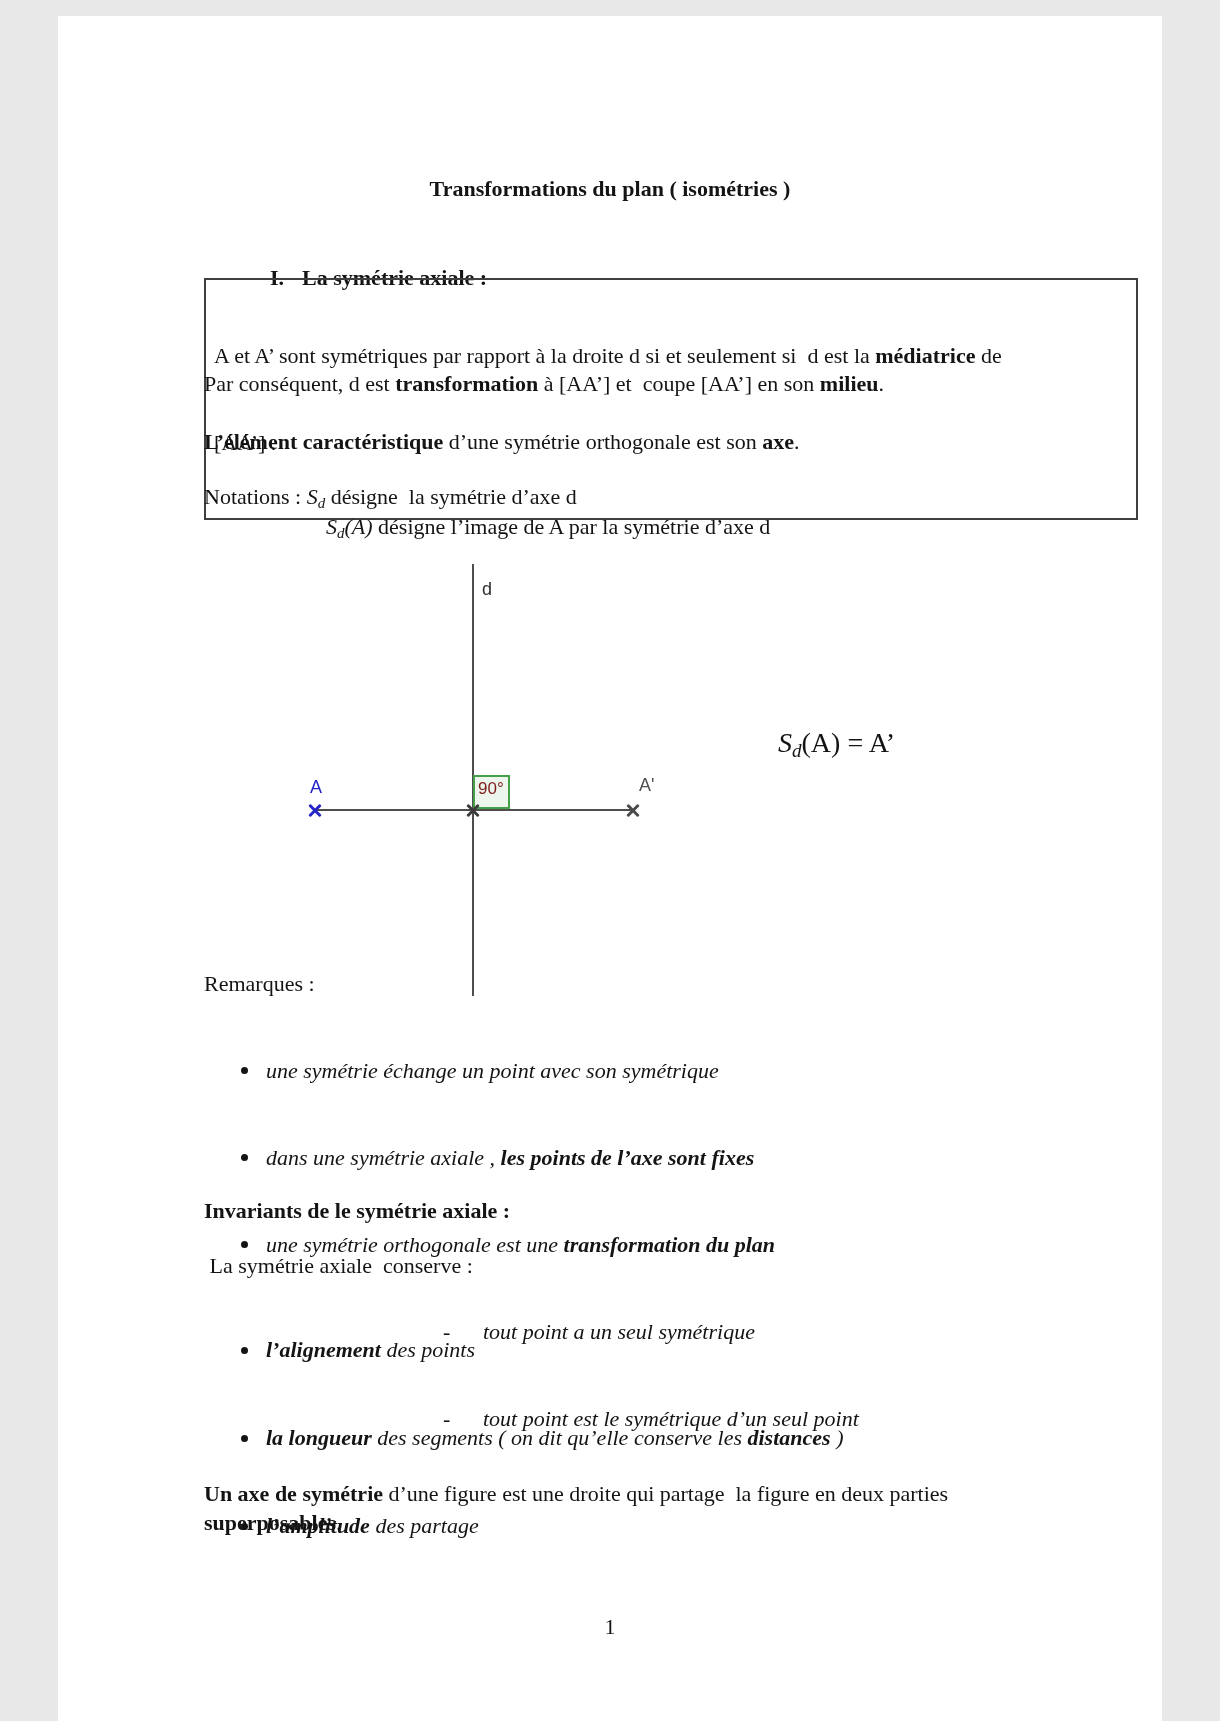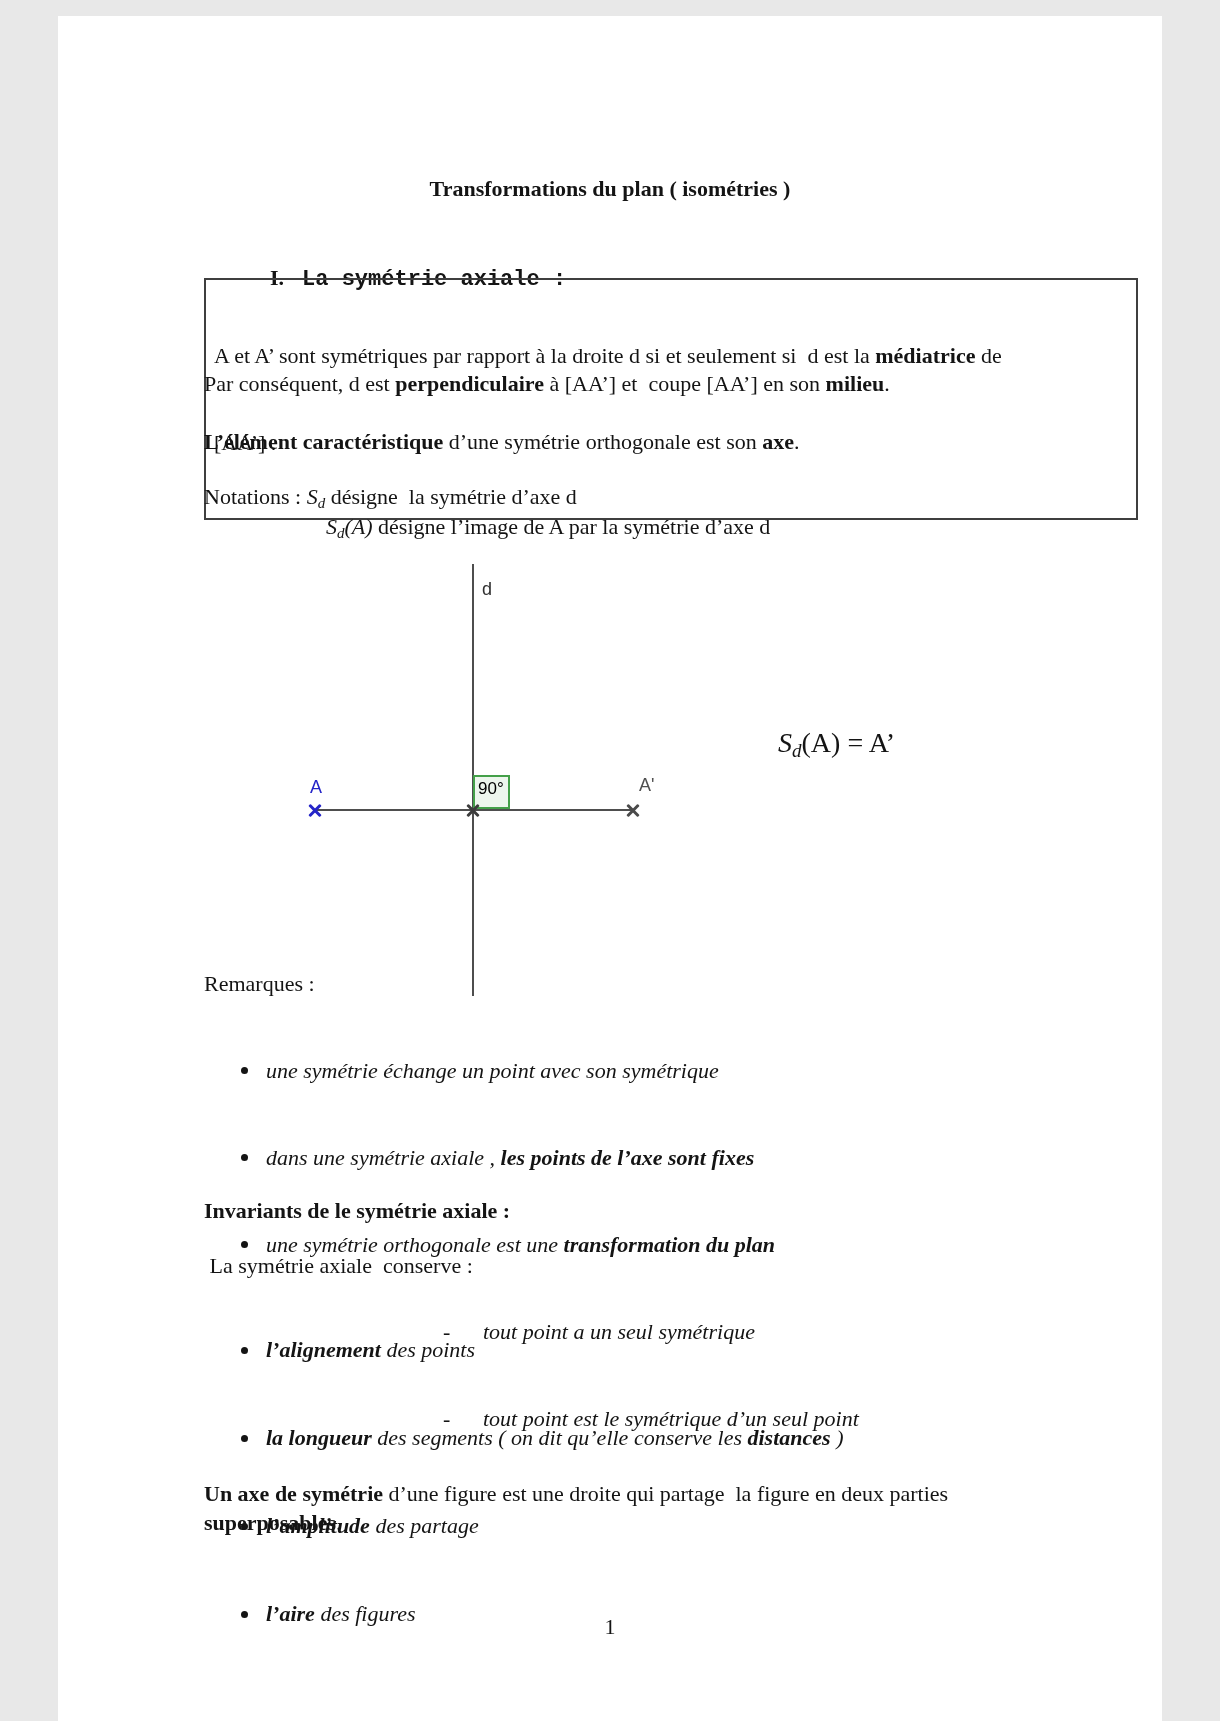--- a/index.html
+++ b/index.html
@@ -6,42 +6,42 @@
   .page{
     position:relative;width:1104px;height:1721px;margin:16px auto;background:#ffffff;
     font-family:"Liberation Serif","DejaVu Serif",serif;color:#141414;overflow:hidden;
   }
   .t{position:absolute;font-size:22px;line-height:29px;white-space:pre-wrap;}
   .bd{font-weight:bold;}
   .it{font-style:italic;}
   .sub{font-size:0.68em;vertical-align:-0.28em;font-style:italic;}
   .title{left:0;right:0;top:158px;text-align:center;font-weight:bold;}
   .h1{left:190px;top:218px;font-weight:bold;}
-  .h1 .lab{margin-left:18px;font-family:Liberation Mono, monospace;}
+  .h1 .lab{margin-left:18px;}
   .defbox{
     left:146px;top:262px;width:934px;box-sizing:border-box;
     border:2px solid #3f3f3f;padding:3px 10px 3px 8px;
   }
   .blist{width:900px;font-style:italic;}
   .li{position:relative;padding-left:28px;}
   .li::before{content:"";position:absolute;left:3px;top:11px;width:7px;height:7px;border-radius:50%;background:#141414;}
   .dashline{margin-left:205px;}
   .dsh{display:inline-block;width:40px;}
   .inv .li{line-height:30px;}
   .inv .li::before{top:12px;}
   
   .fig-line{position:absolute;background:#4e4e4e;}
   .xm{position:absolute;width:0;height:0;}
   .xm::before,.xm::after{content:"";position:absolute;width:16px;height:3px;background:currentColor;left:-8px;top:-1.5px;border-radius:1px;}
   .xm::before{transform:rotate(45deg);}
   .xm::after{transform:rotate(-45deg);}
   .figlab{position:absolute;font-family:"Liberation Sans","DejaVu Sans",sans-serif;font-size:18px;line-height:20px;}
   .angle{
     position:absolute;left:415px;top:759px;width:37px;height:34px;box-sizing:border-box;
-    background:#edf6ed;border:2px solid #44a049;color:#000000;
+    background:#edf6ed;border:2px solid #44a049;color:#7f1d1d;
     font-family:"Liberation Sans","DejaVu Sans",sans-serif;font-size:17px;line-height:19px;
     padding:2px 0 0 3px;
   }
   .formula{position:absolute;left:720px;top:712px;font-size:28px;line-height:30px;}
   .pagenum{left:0;right:0;top:1596px;text-align:center;}
 </style>
 </head>
 <body>
 
 <div class="page">
@@ -50,21 +50,21 @@
 
   <div class="t h1">
     <span>I.</span><span class="lab">La symétrie axiale :</span>
   </div>
 
   <div class="t defbox">
     <div><span>A et A’ sont symétriques par rapport à la droite d si et seulement si  d est la </span><span class="bd">médiatrice</span><span> de</span></div>
     <div><span>[AA’] .</span></div>
   </div>
 
-  <div class="t" style="left:146px;top:353px;"><span>Par conséquent, d est </span><span class="bd">perpendiculaire</span><span> à [AA’] et  coupe [AA’] en son </span><span class="bd">milieu</span><span>.</span></div>
+  <div class="t" style="left:146px;top:353px;"><span>Par conséquent, d est </span><span class="bd">transformation</span><span> à [AA’] et  coupe [AA’] en son </span><span class="bd">milieu</span><span>.</span></div>
 
   <div class="t" style="left:146px;top:411px;"><span class="bd">L’élément caractéristique</span><span> d’une symétrie orthogonale est son </span><span class="bd">axe</span><span>.</span></div>
 
   <div class="t" style="left:146px;top:466px;"><span>Notations : </span><span class="it">S</span><span class="sub">d</span><span> désigne  la symétrie d’axe d</span></div>
   <div class="t" style="left:268px;top:496px;"><span class="it">S</span><span class="sub">d</span><span class="it">(A)</span><span> désigne l’image de A par la symétrie d’axe d</span></div>
 
   <div class="fig-line" style="left:414px;top:548px;width:2px;height:432px;"></div>
   <div class="fig-line" style="left:256px;top:793px;width:320px;height:2px;"></div>
   <div class="figlab" style="left:424px;top:563px;color:#2f2f2f;">d</div>
   <div class="angle"><span>90°</span></div>
@@ -83,21 +83,20 @@
     <div class="dashline"><span class="dsh">-</span><span>tout point a un seul symétrique</span></div>
     <div class="dashline"><span class="dsh">-</span><span>tout point est le symétrique d’un seul point</span></div>
   </div>
 
   <div class="t bd" style="left:146px;top:1180px;">Invariants de le symétrie axiale :</div>
   <div class="t" style="left:146px;top:1235px;"> La symétrie axiale  conserve :</div>
   <div class="t blist inv" style="left:180px;top:1261px;">
     <div class="li"><span class="bd">l’alignement</span><span> des points</span></div>
     <div class="li"><span class="bd">la longueur</span><span> des segments ( on dit qu’elle conserve les </span><span class="bd">distances</span><span> )</span></div>
     <div class="li"><span class="bd">l’amplitude</span><span> des partage</span></div>
-    <div class="li"><span class="bd">l’aire</span><span> des figures</span></div>
     
   </div>
 
   <div class="t" style="left:146px;top:1463px;"><span class="bd">Un axe de symétrie</span><span> d’une figure est une droite qui partage  la figure en deux parties</span></div>
   <div class="t" style="left:146px;top:1492px;"><span class="bd">superposables</span><span>.</span></div>
 
   <div class="t pagenum">1</div>
 
 </div>
 

